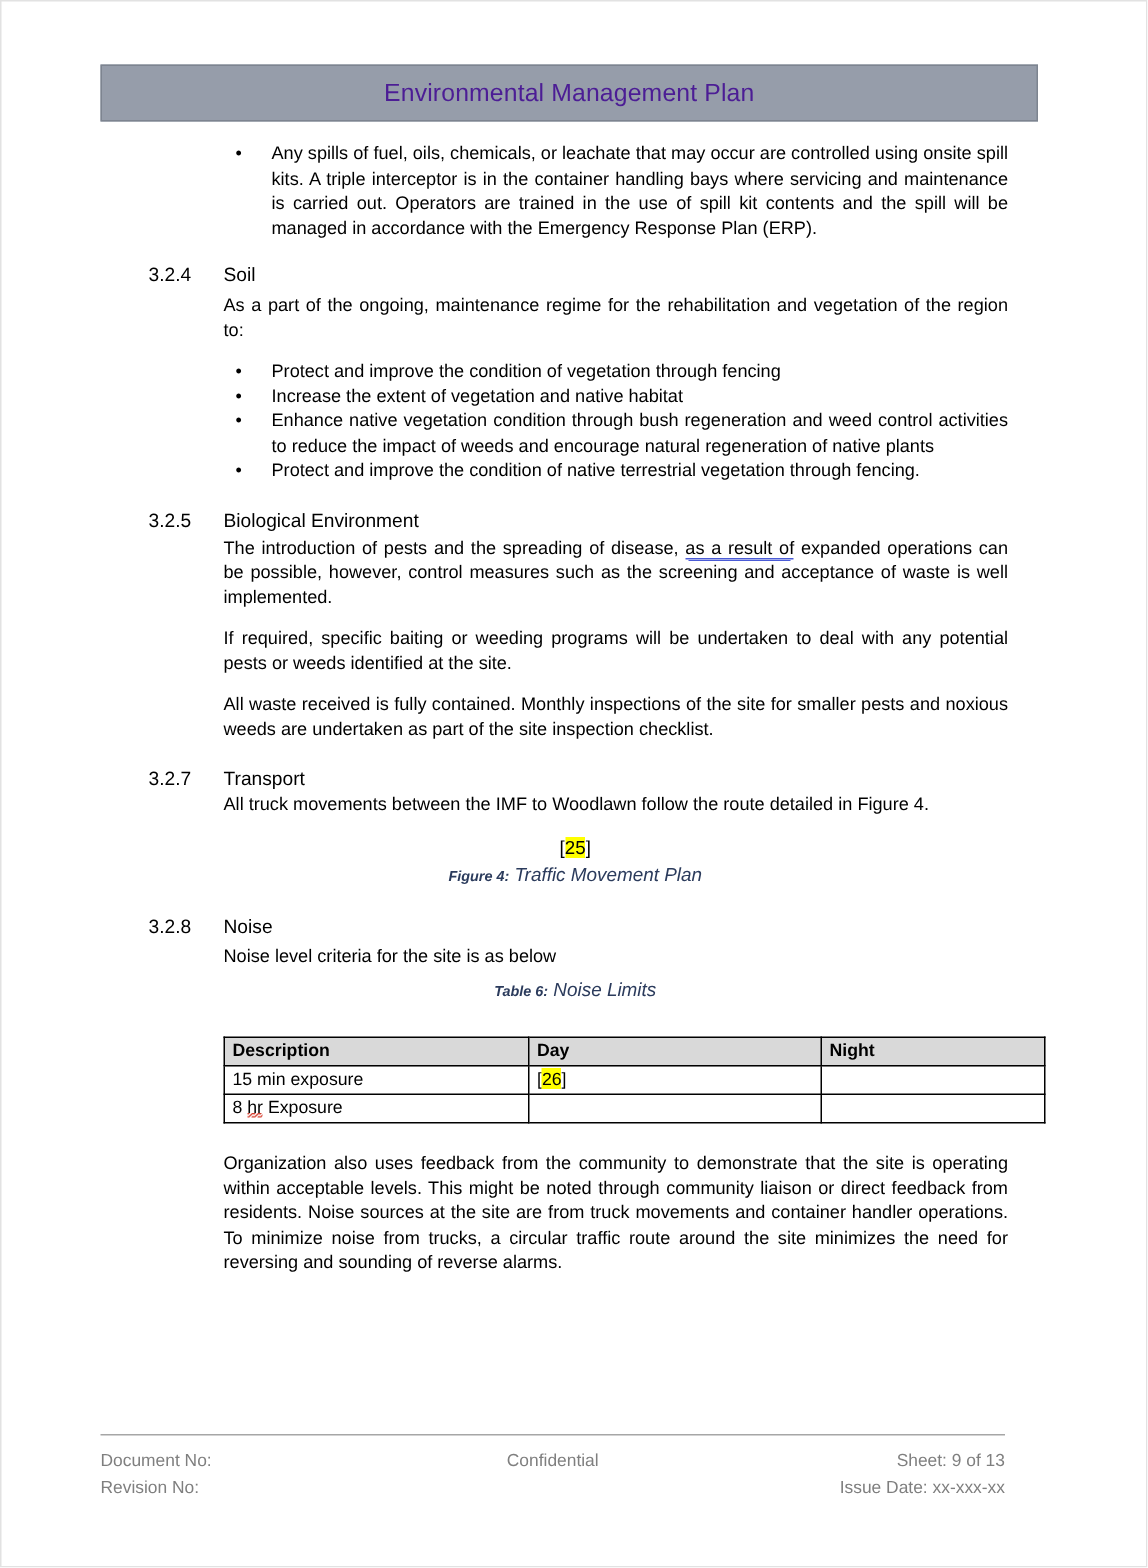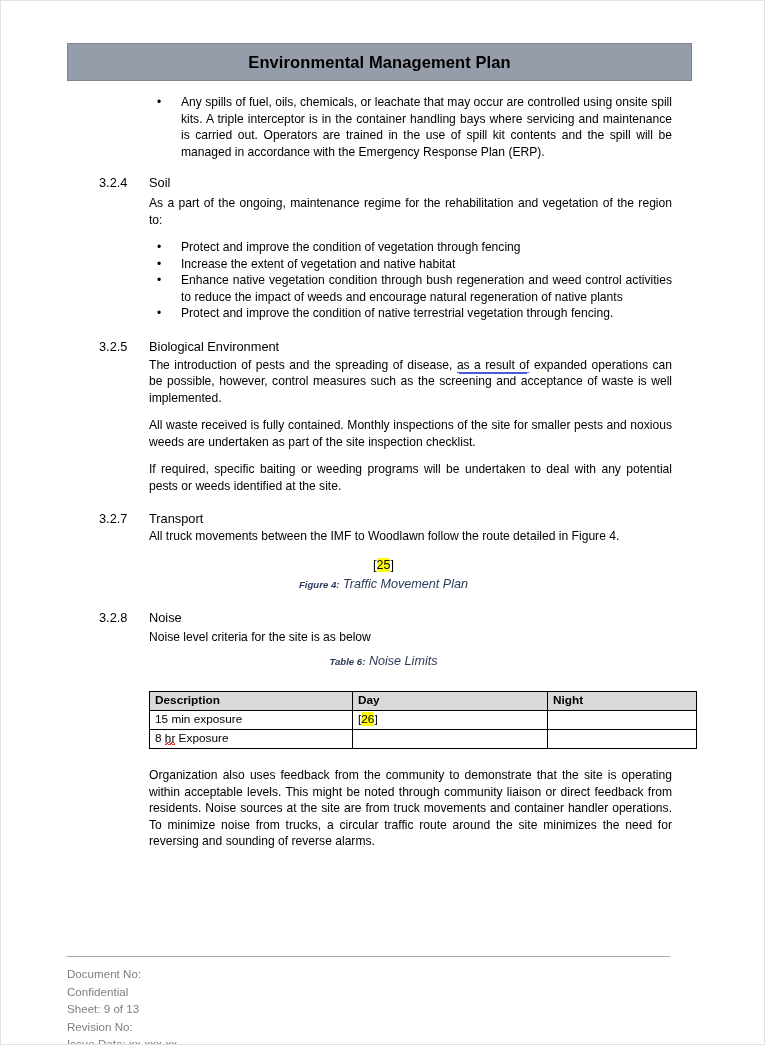--- a/index.html
+++ b/index.html
@@ -29,23 +29,23 @@
     width: 625px;
     height: 38px;
     background: #969daa;
     border: 1px solid #7d8490;
     box-sizing: border-box;
     display: flex;
     align-items: center;
     justify-content: center;
   }
   .header-title {
-    color: #000000;
+    color: #4c1d95;
     font-size: 16.5px;
-    font-weight: bold;
+    font-weight: normal;
     letter-spacing: 0.1px;
   }
   
   .content {
     position: absolute;
     left: 0;
     top: 93px;
     width: 765px;
   }
   .body-text {
@@ -179,21 +179,20 @@
     width: 603px;
     border-top: 1px solid #a6a6a6;
     padding-top: 8px;
     color: #7f7f7f;
     font-size: 11.6px;
     line-height: 17.5px;
   }
   .footer-row {
     display: flex;
     align-items: baseline;
-    flex-direction: column;
   }
   .footer-left { flex: 0 0 33%; text-align: left; }
   .footer-center { flex: 0 0 34%; text-align: center; }
   .footer-right { flex: 0 0 33%; text-align: right; }
 </style>
 </head>
 <body>
 
 <div class="page">
 
@@ -243,22 +242,22 @@
       </ul>
     </div>
 
     <div class="section" style="margin-top:16px;">
       <div class="sec-head">
         <span class="sec-num">3.2.5</span>
         <span class="sec-title">Biological Environment</span>
       </div>
       <div class="sec-body" style="margin-top:1px;">
         <p><span>The introduction of pests and the spreading of disease, </span><span class="grammar">as a result of</span><span> expanded operations can be possible, however, control measures such as the screening and acceptance of waste is well implemented.</span></p>
+        <p>If required, specific baiting or weeding programs will be undertaken to deal with any potential pests or weeds identified at the site.</p>
         <p>All waste received is fully contained. Monthly inspections of the site for smaller pests and noxious weeds are undertaken as part of the site inspection checklist.</p>
-        <p>If required, specific baiting or weeding programs will be undertaken to deal with any potential pests or weeds identified at the site.</p>
       </div>
     </div>
 
 
     <div class="section" style="margin-top:16px;">
       <div class="sec-head">
         <span class="sec-num">3.2.7</span>
         <span class="sec-title">Transport</span>
       </div>
       <div class="sec-body" style="margin-top:0px;">

